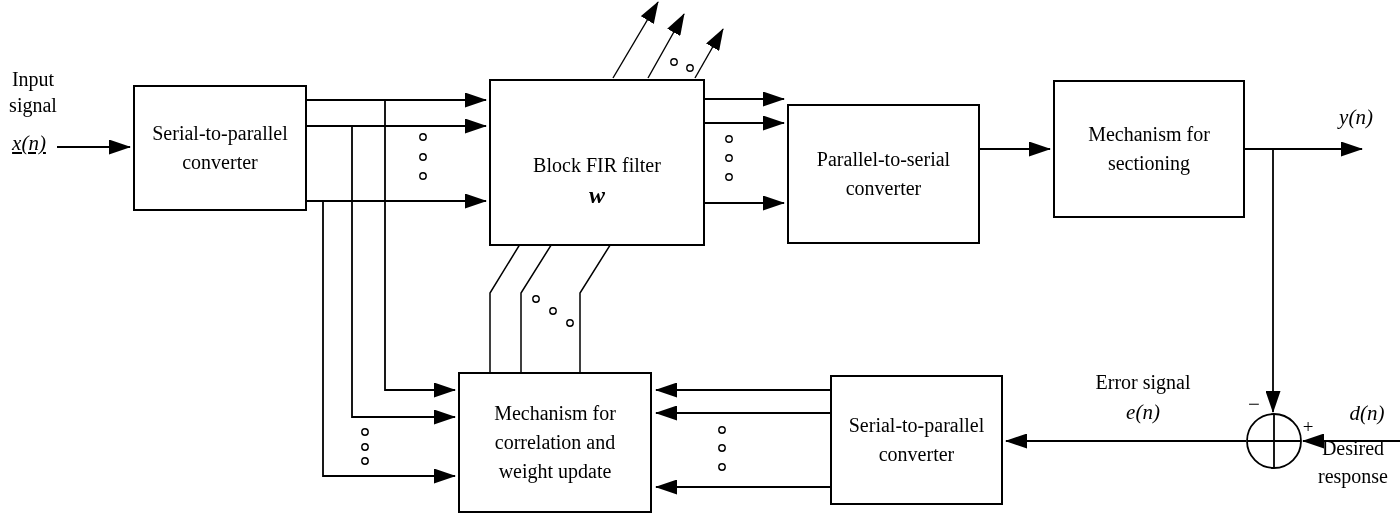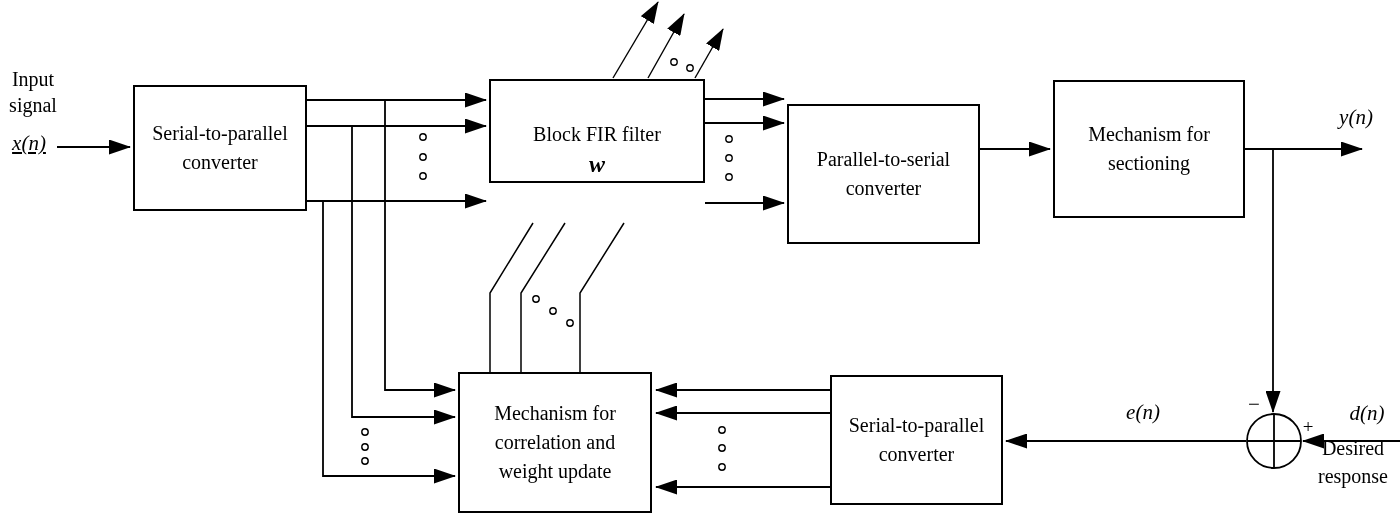--- a/index.html
+++ b/index.html
@@ -50,21 +50,21 @@
     font-size: 24px;
     line-height: 30px;
   }
   .sign {
     position: absolute;
     font-size: 21px;
     line-height: 21px;
     text-align: center;
   }
   #box-s2p-top      { left: 133px;  top: 85px;  width: 174px; height: 126px; }
-  #box-fir          { left: 489px;  top: 79px;  width: 216px; height: 104px; padding-top: 36px; }
+  #box-fir          { left: 489px;  top: 79px;  width: 216px; height: 167px; padding-top: 36px; }
   #box-p2s          { left: 787px;  top: 82px;  width: 193px; height: 140px; margin-top: 22px; }
   #box-sectioning   { left: 1053px; top: 80px;  width: 192px; height: 138px; }
   #box-weight       { left: 458px;  top: 372px; width: 194px; height: 141px; }
   #box-s2p-bottom   { left: 830px;  top: 375px; width: 173px; height: 130px; }
 
   #lbl-input        { left: 0px;    top: 66px;  width: 66px; }
   #lbl-input-sym    { left: 0px;    top: 130px; width: 58px; text-decoration: underline; }
   #lbl-output       { left: 1316px; top: 54px;  width: 76px; }
   #lbl-output-sym   { left: 1320px; top: 104px; width: 72px; }
   #lbl-error        { left: 1073px; top: 369px; width: 140px; }
@@ -199,20 +199,21 @@
   </div>
 
   <div class="lbl" id="lbl-input">
     <div>Input</div>
     <div>signal</div>
   </div>
   <div class="lbl math" id="lbl-input-sym">x(n)</div>
 
   <div class="lbl math" id="lbl-output-sym">y(n)</div>
 
+  <div class="lbl" id="lbl-error">Error signal</div>
   <div class="lbl math" id="lbl-error-sym">e(n)</div>
 
   <div class="lbl math" id="lbl-desired-sym">d(n)</div>
   <div class="lbl" id="lbl-desired">
     <div>Desired</div>
     <div>response</div>
   </div>
 
   <div class="sign" id="sign-minus">−</div>
   <div class="sign" id="sign-plus">+</div>

